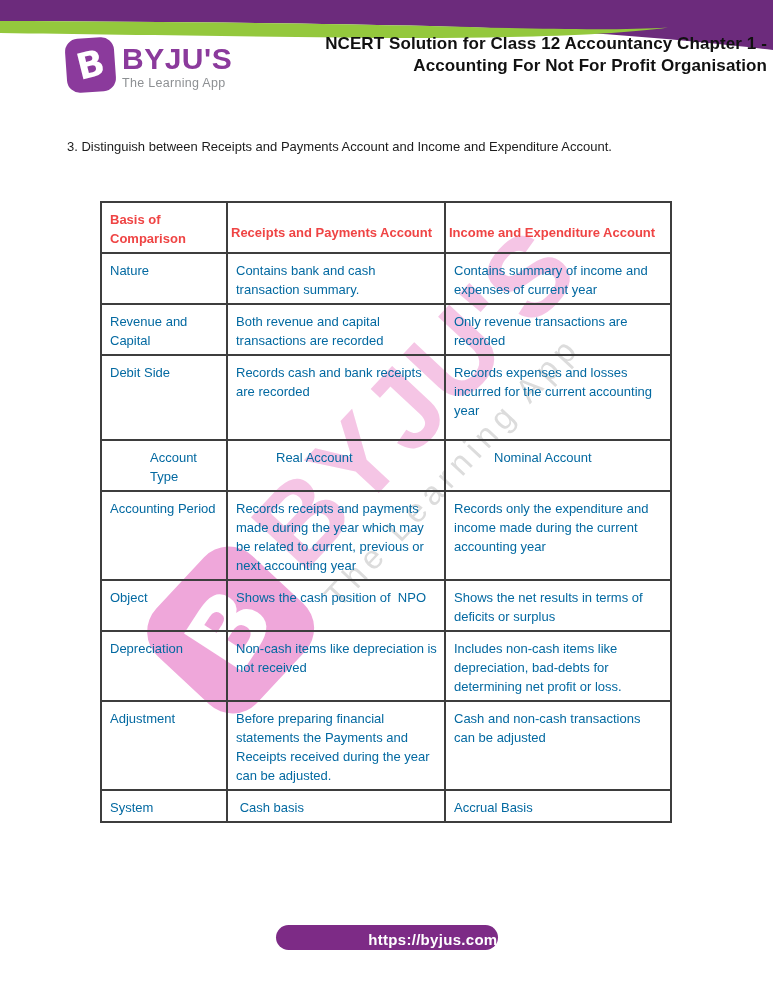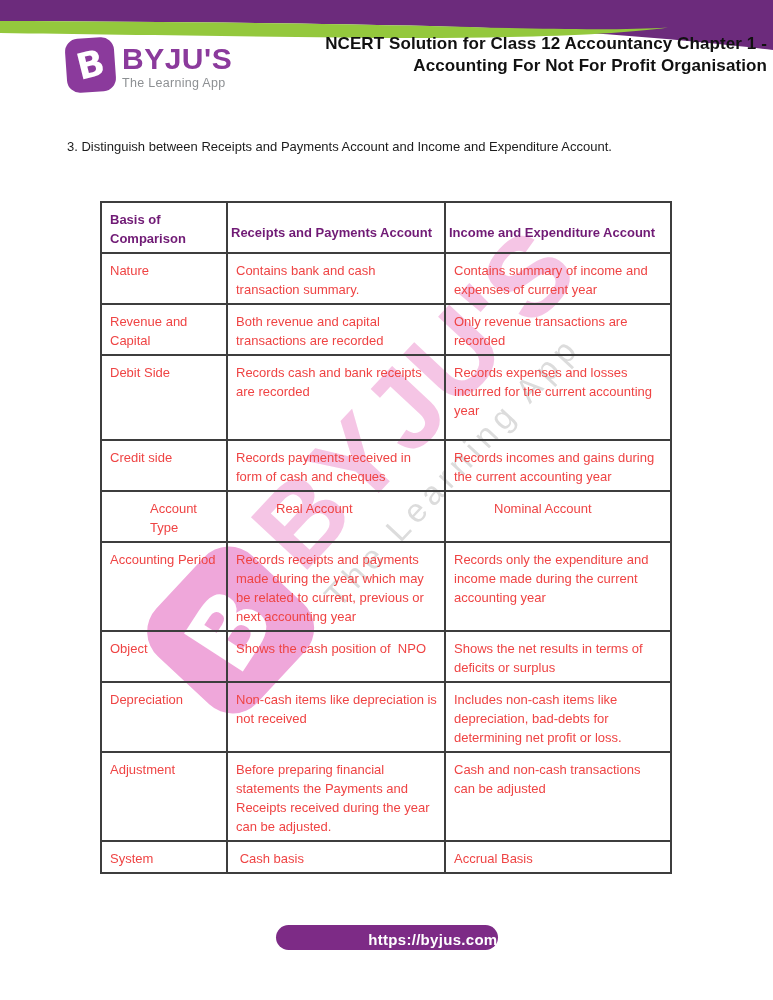--- a/index.html
+++ b/index.html
@@ -69,27 +69,27 @@
   
   table.cmp {
     position:absolute; left:100px; top:201px; width:570px; z-index:2;
     border-collapse:collapse; table-layout:fixed; background:transparent;
   }
   table.cmp col.c1 { width:126px; }
   table.cmp col.c2 { width:218px; }
   table.cmp col.c3 { width:226px; }
   table.cmp td, table.cmp th {
     border:2px solid #3d3d3d;
-    font-size:13px; line-height:19px; color:#ef4444;
+    font-size:13px; line-height:19px; color:#0369a1;
     vertical-align:top; text-align:left;
     padding:7px 7px 4px 8px;
     white-space:pre-wrap;
     font-weight:normal;
   }
-  table.cmp th { font-weight:bold; color:#701a75; }
+  table.cmp th { font-weight:bold; color:#ef4444; }
   table.cmp th.center { text-align:left; padding:20px 3px 4px 3px; }
   
   tr.r0  td, tr.r0  th { height:48px; }
   tr.r1  td { height:47px; }
   tr.r2  td { height:47px; }
   tr.r3  td { height:85px;border-radius:17px; }
   tr.r4  td { height:48px; }
   tr.r5  td { height:27px;padding-left:48px; }
   tr.r6  td { height:83px;margin-top:44px; }
   tr.r7  td { height:50px; }
@@ -160,25 +160,20 @@
     <tr class="r2">
       <td>Revenue and Capital</td>
       <td>Both revenue and capital transactions are recorded</td>
       <td>Only revenue transactions are recorded</td>
     </tr>
     <tr class="r3">
       <td>Debit Side</td>
       <td>Records cash and bank receipts are recorded</td>
       <td>Records expenses and losses incurred for the current accounting year</td>
     </tr>
-    <tr class="r4">
-      <td>Credit side</td>
-      <td>Records payments received in form of cash and cheques</td>
-      <td>Records incomes and gains during the current accounting year</td>
-    </tr>
     <tr class="r5">
       <td>Account Type</td>
       <td>Real Account</td>
       <td>Nominal Account</td>
     </tr>
     <tr class="r6">
       <td>Accounting Period</td>
       <td>Records receipts and payments made during the year which may be related to current, previous or next accounting year</td>
       <td>Records only the expenditure and income made during the current accounting year</td>
     </tr>

